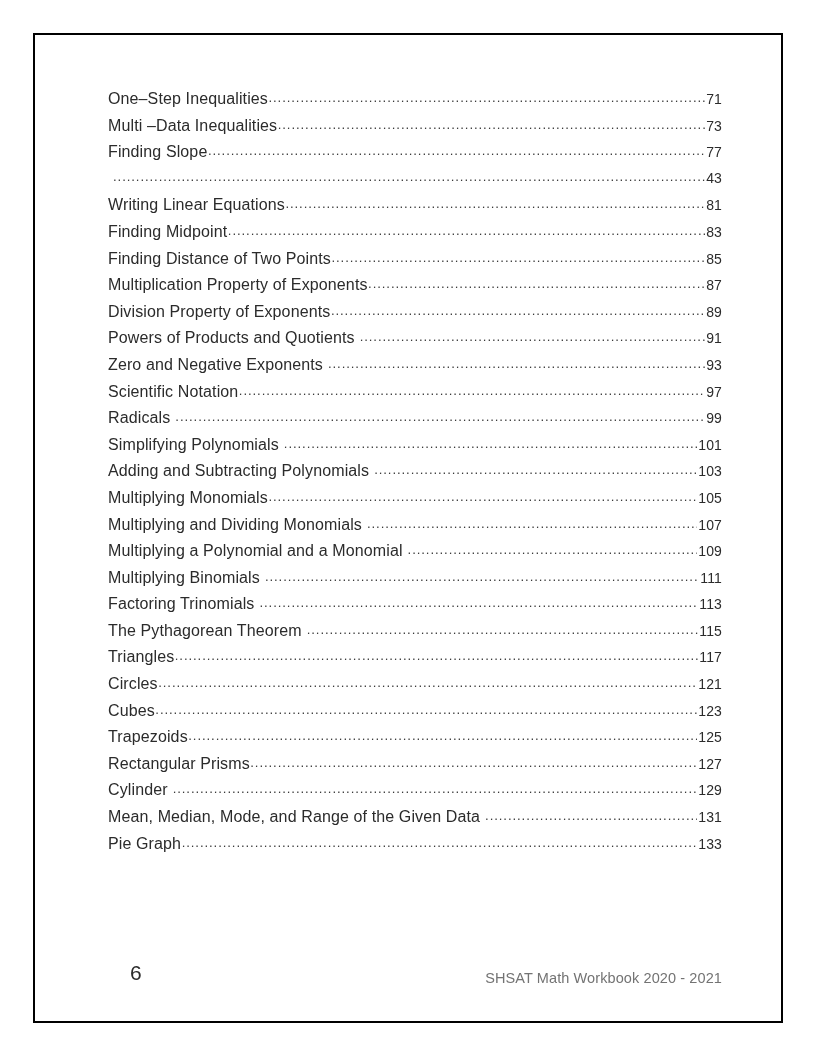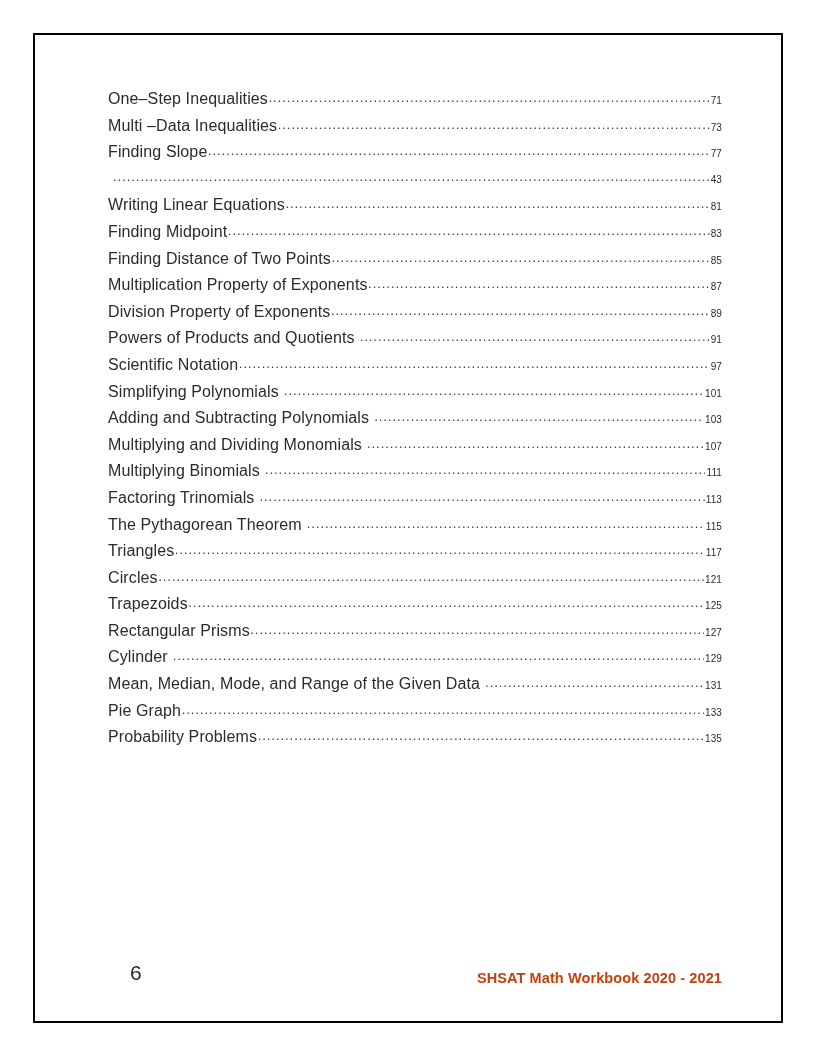--- a/index.html
+++ b/index.html
@@ -84,42 +84,42 @@
     white-space: nowrap;
   }
   
   .toc-entry.gap .toc-leader {
     margin-left: 5px;
   }
 
   .toc-page {
     flex: 0 0 auto;
     text-align: right;
-    font-size: 10px;
+    font-size: 14px;
     color: #2b2b2b;
     padding-left: 0.5px;
   }
 
   
   .footer-pagenum {
     position: absolute;
     left: 130px;
     top: 962px;
     font-size: 21px;
     color: #2b2b2b;
     line-height: 1;
   }
 
   .footer-title {
     position: absolute;
     right: 94px;
     top: 971px;
     font-size: 14.5px;
-    font-weight: bold;
-    color: #c2410c;
+    font-weight: normal;
+    color: #737373;
     line-height: 1;
     letter-spacing: 0.1px;
     white-space: nowrap;
   }
 </style>
 </head>
 <body>
 
 <div class="page">
   <div class="page-frame"></div>
@@ -167,41 +167,61 @@
       <div class="toc-entry">
         <span class="toc-title">Division Property of Exponents</span>
         <span class="toc-leader"></span>
         <span class="toc-page">89</span>
       </div>
       <div class="toc-entry gap">
         <span class="toc-title">Powers of Products and Quotients</span>
         <span class="toc-leader"></span>
         <span class="toc-page">91</span>
       </div>
+      <div class="toc-entry gap">
+        <span class="toc-title">Zero and Negative Exponents</span>
+        <span class="toc-leader"></span>
+        <span class="toc-page">93</span>
+      </div>
       <div class="toc-entry">
         <span class="toc-title">Scientific Notation</span>
         <span class="toc-leader"></span>
         <span class="toc-page">97</span>
       </div>
       <div class="toc-entry gap">
+        <span class="toc-title">Radicals</span>
+        <span class="toc-leader"></span>
+        <span class="toc-page">99</span>
+      </div>
+      <div class="toc-entry gap">
         <span class="toc-title">Simplifying Polynomials</span>
         <span class="toc-leader"></span>
         <span class="toc-page">101</span>
       </div>
       <div class="toc-entry gap">
         <span class="toc-title">Adding and Subtracting Polynomials</span>
         <span class="toc-leader"></span>
         <span class="toc-page">103</span>
       </div>
+      <div class="toc-entry">
+        <span class="toc-title">Multiplying Monomials</span>
+        <span class="toc-leader"></span>
+        <span class="toc-page">105</span>
+      </div>
       <div class="toc-entry gap">
         <span class="toc-title">Multiplying and Dividing Monomials</span>
         <span class="toc-leader"></span>
         <span class="toc-page">107</span>
       </div>
       <div class="toc-entry gap">
+        <span class="toc-title">Multiplying a Polynomial and a Monomial</span>
+        <span class="toc-leader"></span>
+        <span class="toc-page">109</span>
+      </div>
+      <div class="toc-entry gap">
         <span class="toc-title">Multiplying Binomials</span>
         <span class="toc-leader"></span>
         <span class="toc-page">111</span>
       </div>
       <div class="toc-entry gap">
         <span class="toc-title">Factoring Trinomials</span>
         <span class="toc-leader"></span>
         <span class="toc-page">113</span>
       </div>
       <div class="toc-entry gap">
@@ -213,20 +233,25 @@
         <span class="toc-title">Triangles</span>
         <span class="toc-leader"></span>
         <span class="toc-page">117</span>
       </div>
       <div class="toc-entry">
         <span class="toc-title">Circles</span>
         <span class="toc-leader"></span>
         <span class="toc-page">121</span>
       </div>
       <div class="toc-entry">
+        <span class="toc-title">Cubes</span>
+        <span class="toc-leader"></span>
+        <span class="toc-page">123</span>
+      </div>
+      <div class="toc-entry">
         <span class="toc-title">Trapezoids</span>
         <span class="toc-leader"></span>
         <span class="toc-page">125</span>
       </div>
       <div class="toc-entry">
         <span class="toc-title">Rectangular Prisms</span>
         <span class="toc-leader"></span>
         <span class="toc-page">127</span>
       </div>
       <div class="toc-entry gap">
@@ -236,24 +261,19 @@
       </div>
       <div class="toc-entry gap">
         <span class="toc-title">Mean, Median, Mode, and Range of the Given Data</span>
         <span class="toc-leader"></span>
         <span class="toc-page">131</span>
       </div>
       <div class="toc-entry">
         <span class="toc-title">Pie Graph</span>
         <span class="toc-leader"></span>
         <span class="toc-page">133</span>
-      </div>
-      <div class="toc-entry">
-        <span class="toc-title">Probability Problems</span>
-        <span class="toc-leader"></span>
-        <span class="toc-page">135</span>
       </div>
     </div>
 
   <div class="footer-pagenum">6</div>
 
   <div class="footer-title">SHSAT Math Workbook 2020 - 2021</div>
 </div>
 
 </body></html>

